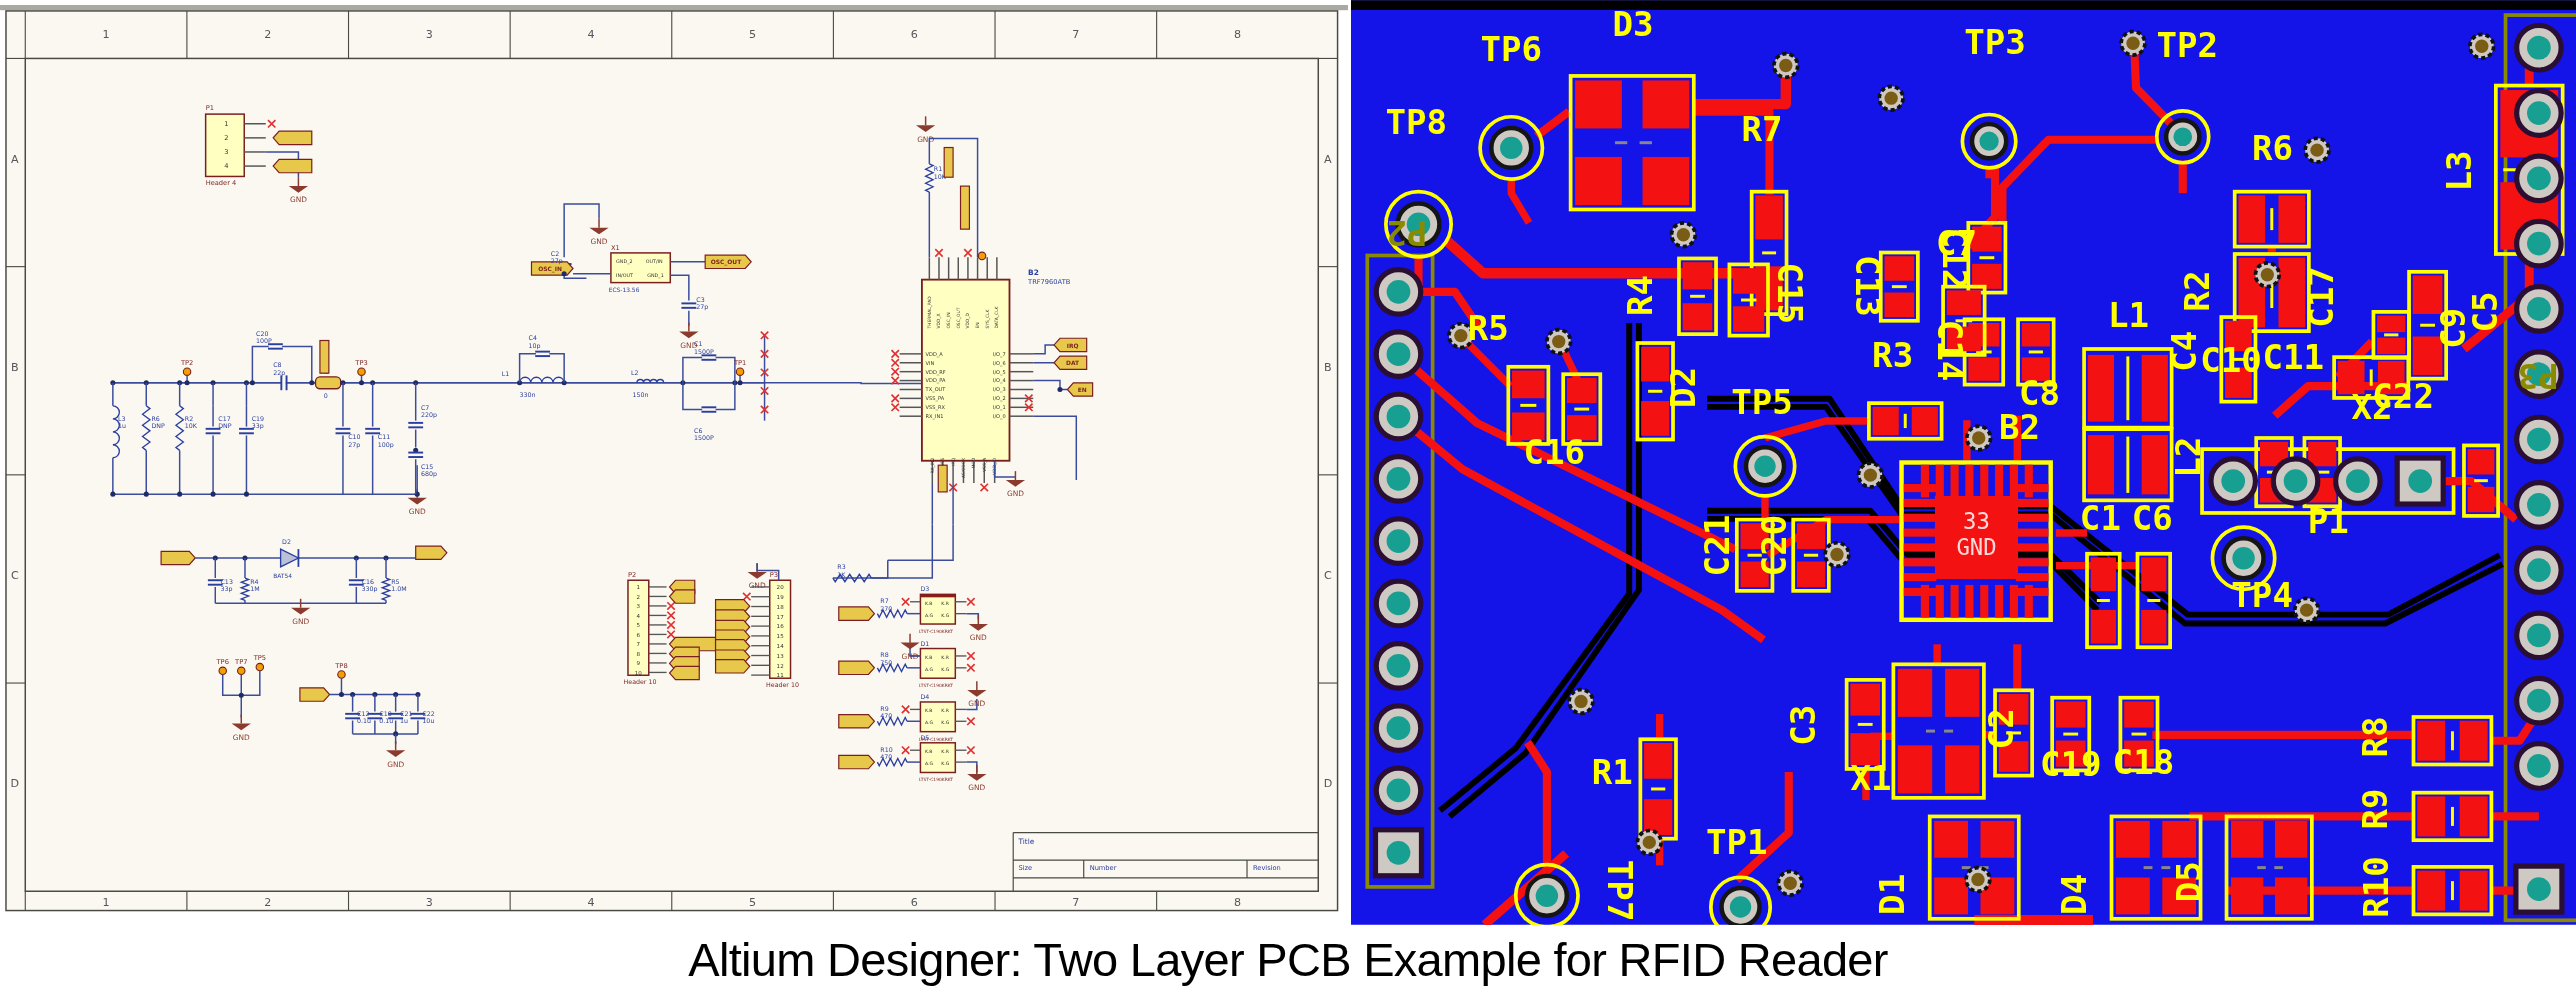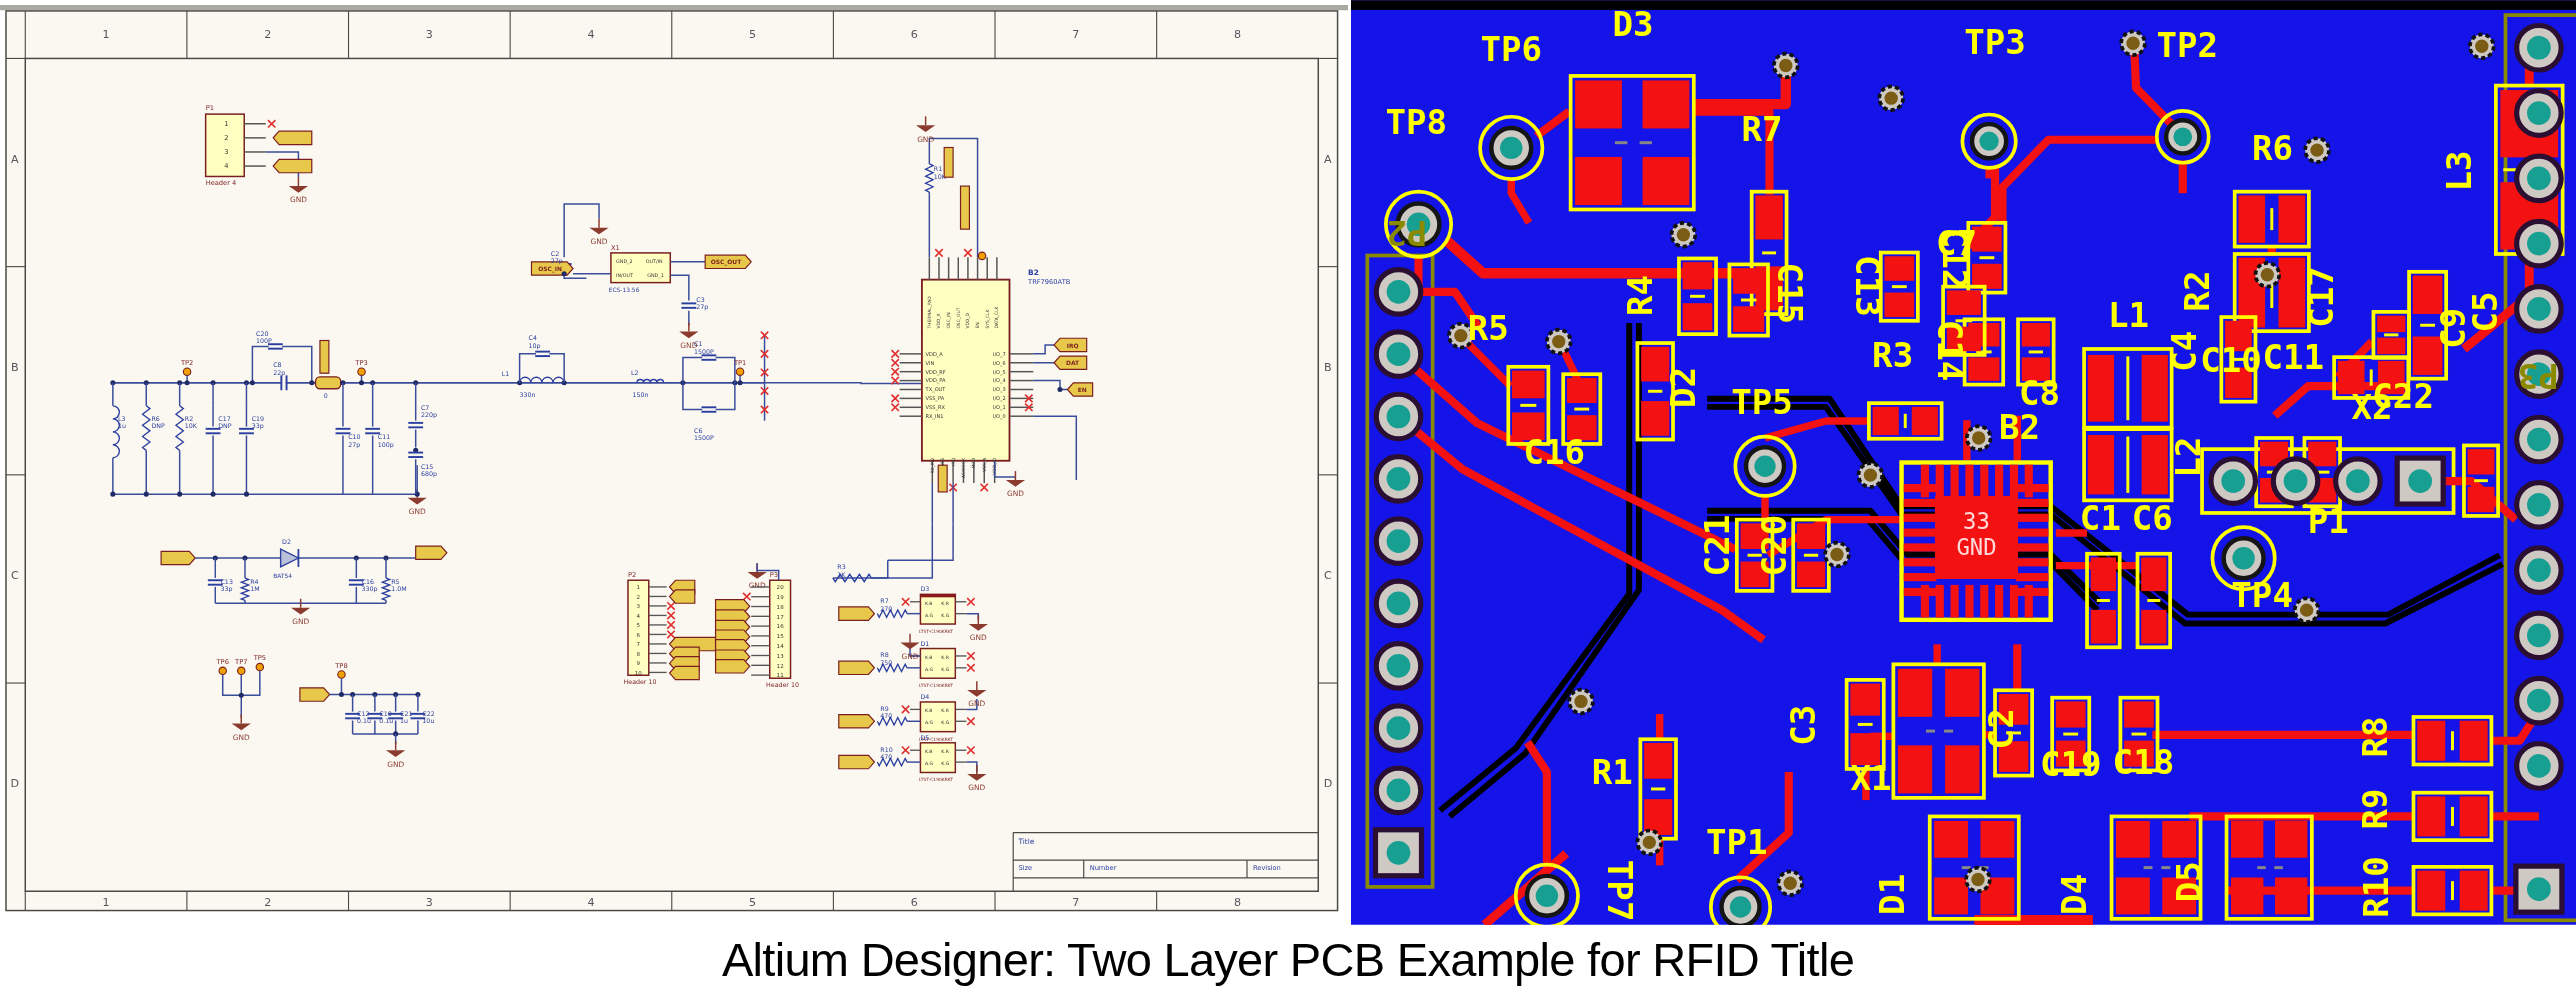--- a/index.html
+++ b/index.html
@@ -1280,15 +1280,15 @@
         <text x="0" y="0" font-size="46" fill="#FFFF00" font-family="&quot;DejaVu Sans Mono&quot;, monospace" text-anchor="middle" font-weight="bold" transform="translate(990,1205) rotate(-90)">D4</text>
         <text x="0" y="0" font-size="46" fill="#FFFF00" font-family="&quot;DejaVu Sans Mono&quot;, monospace" text-anchor="middle" font-weight="bold" transform="translate(1146,1188) rotate(-90)">D5</text>
         <text x="0" y="0" font-size="46" fill="#FFFF00" font-family="&quot;DejaVu Sans Mono&quot;, monospace" text-anchor="middle" font-weight="bold" transform="translate(1396,993) rotate(-90)">R8</text>
         <text x="0" y="0" font-size="46" fill="#FFFF00" font-family="&quot;DejaVu Sans Mono&quot;, monospace" text-anchor="middle" font-weight="bold" transform="translate(1396,1090) rotate(-90)">R9</text>
         <text x="0" y="0" font-size="46" fill="#FFFF00" font-family="&quot;DejaVu Sans Mono&quot;, monospace" text-anchor="middle" font-weight="bold" transform="translate(1398,1195) rotate(-90)">R10</text>
         <text x="0" y="0" font-size="46" fill="#FFFF00" font-family="&quot;DejaVu Sans Mono&quot;, monospace" text-anchor="middle" font-weight="bold" transform="translate(1545,420) rotate(-90)">C5</text>
         <text x="0" y="0" font-size="46" fill="#8A8A00" font-family="&quot;DejaVu Sans Mono&quot;, monospace" text-anchor="middle" font-weight="bold" transform="translate(75,298) rotate(180)">P2</text>
         <text x="0" y="0" font-size="46" fill="#8A8A00" font-family="&quot;DejaVu Sans Mono&quot;, monospace" text-anchor="middle" font-weight="bold" transform="translate(1600,490) rotate(180)">P3</text>
       </svg>
   </div>
-  <div class="caption">Altium Designer: Two Layer PCB Example for RFID Title</div>
+  <div class="caption">Altium Designer: Two Layer PCB Example for RFID Reader</div>
 </div>
 
 
 </body></html>

